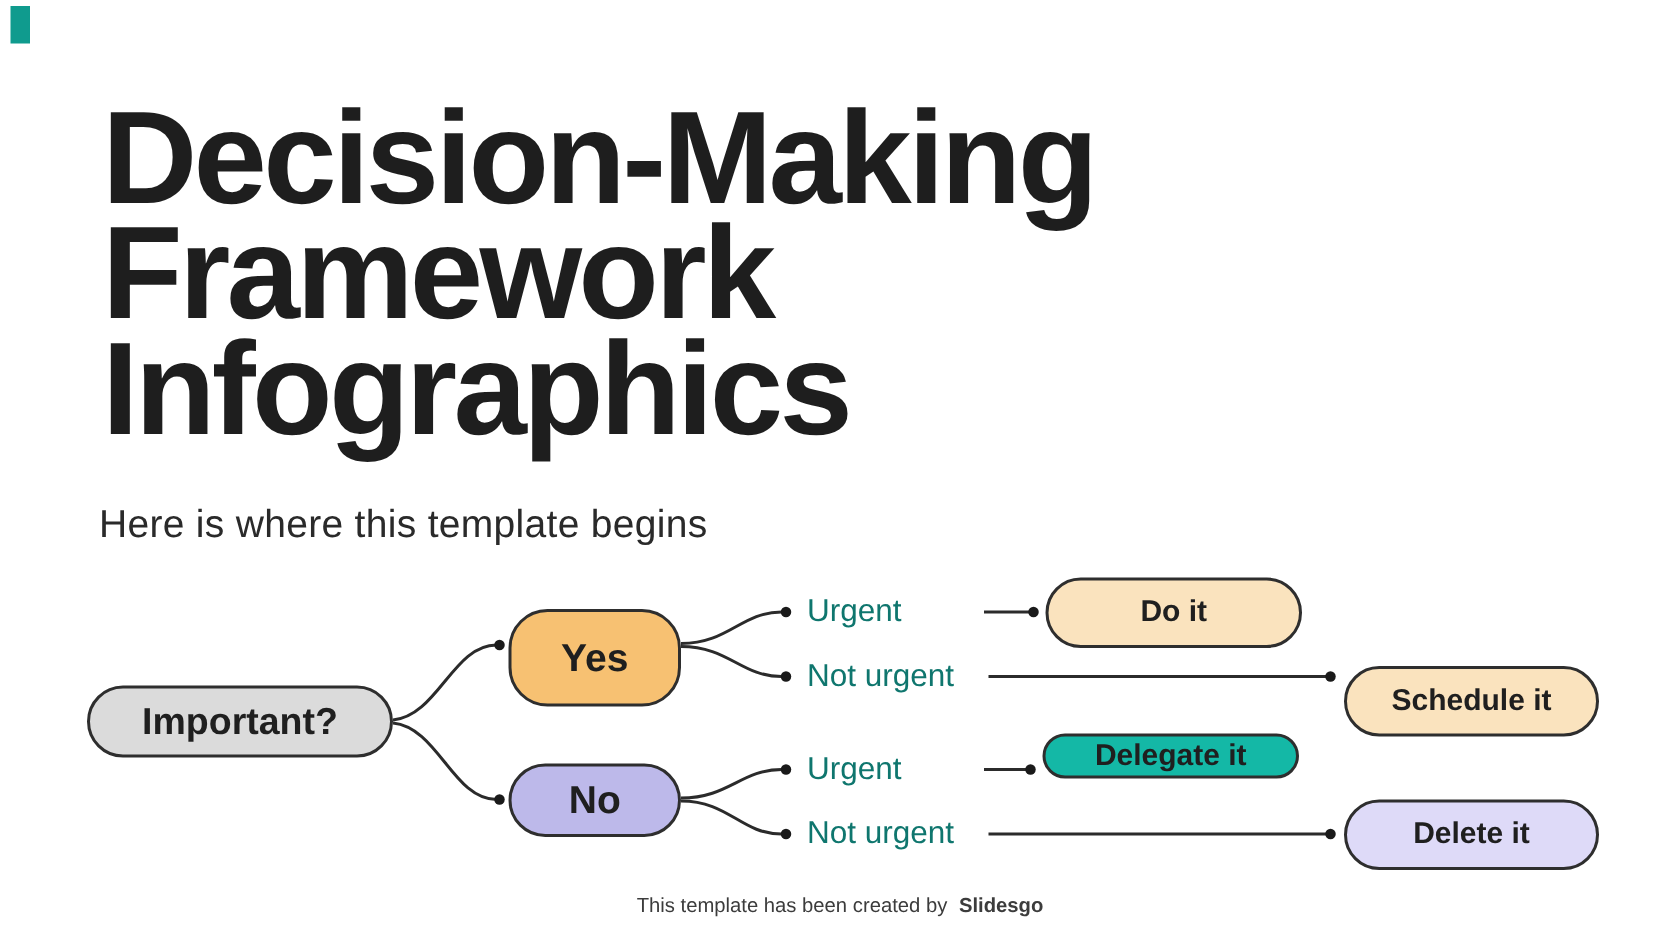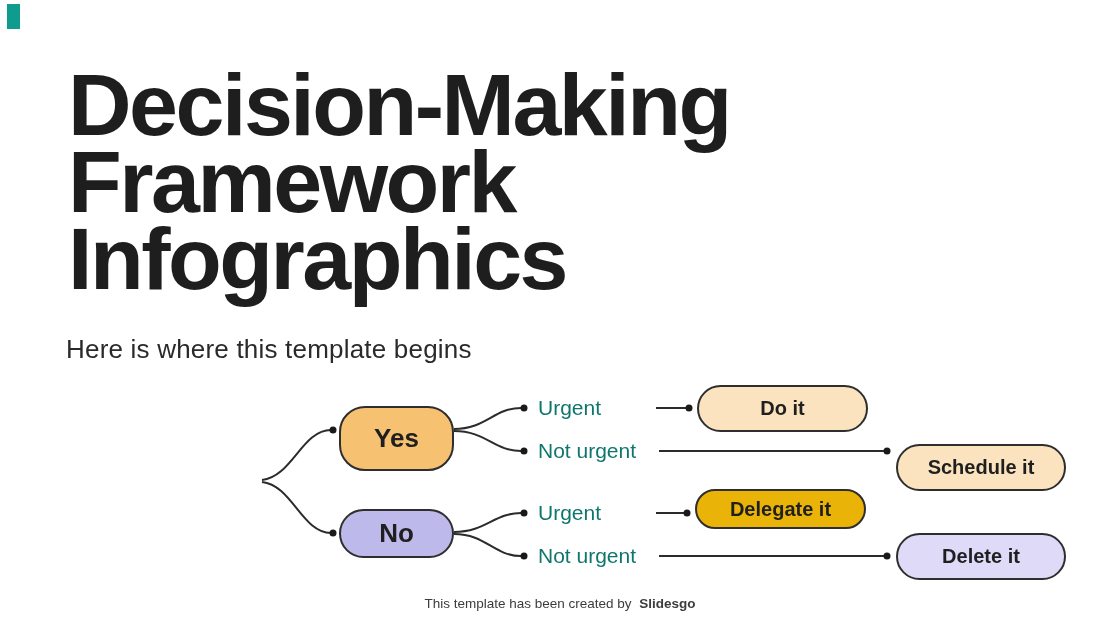--- a/index.html
+++ b/index.html
@@ -26,21 +26,21 @@
     position:absolute; box-sizing:border-box;
     border:2px solid #2E2E2E; border-radius:26px;
     display:flex; align-items:center; justify-content:center;
     font-weight:bold; color:#1F1F1F; white-space:nowrap;
   }
   .pill-root     { left:58px;  top:457px; width:204px; height:48px; background:#DBDBDB; font-size:25px; }
   .pill-yes      { left:339px; top:406px; width:115px; height:65px; background:#F7C172; font-size:26px;text-align:center; }
   .pill-no       { left:339px; top:509px; width:115px; height:49px; background:#BDB9EA; font-size:26px; }
   .pill-do       { left:697px; top:385px; width:171px; height:47px; background:#FAE3BE; font-size:20px; }
   .pill-schedule { left:896px; top:428px; width:170px; height:47px; background:#FAE3BE; font-size:20px;margin-top:16px; }
-  .pill-delegate { left:695px; top:489px; width:171px; height:40px; background:#eab308; font-size:20px; }
+  .pill-delegate { left:695px; top:489px; width:171px; height:30px; background:#14b8a6; font-size:20px; }
   .pill-delete   { left:896px; top:533px; width:170px; height:47px; background:#DEDAF8; font-size:20px; }
   .cond {
     position:absolute; font-size:21px; line-height:24px;
     font-weight:500; color:#0f766e; white-space:nowrap;
   }
   .cond-1 { left:538px; top:396px; }
   .cond-2 { left:538px; top:439px; }
   .cond-3 { left:538px; top:501px; }
   .cond-4 { left:538px; top:544px; }
   .credit {
@@ -84,20 +84,21 @@
       <circle cx="524" cy="451" r="3.5"></circle>
       <circle cx="524" cy="513" r="3.5"></circle>
       <circle cx="524" cy="556" r="3.5"></circle>
       <circle cx="689" cy="408" r="3.5"></circle>
       <circle cx="887" cy="451" r="3.5"></circle>
       <circle cx="687" cy="513" r="3.5"></circle>
       <circle cx="887" cy="556" r="3.5"></circle>
     </g>
   </svg>
 
+  <div class="pill pill-root">Important?</div>
   <div class="pill pill-yes">Yes</div>
   <div class="pill pill-no">No</div>
 
   <span class="cond cond-1">Urgent</span>
   <span class="cond cond-2">Not urgent</span>
   <span class="cond cond-3">Urgent</span>
   <span class="cond cond-4">Not urgent</span>
 
   <div class="pill pill-do">Do it</div>
   <div class="pill pill-schedule">Schedule it</div>

